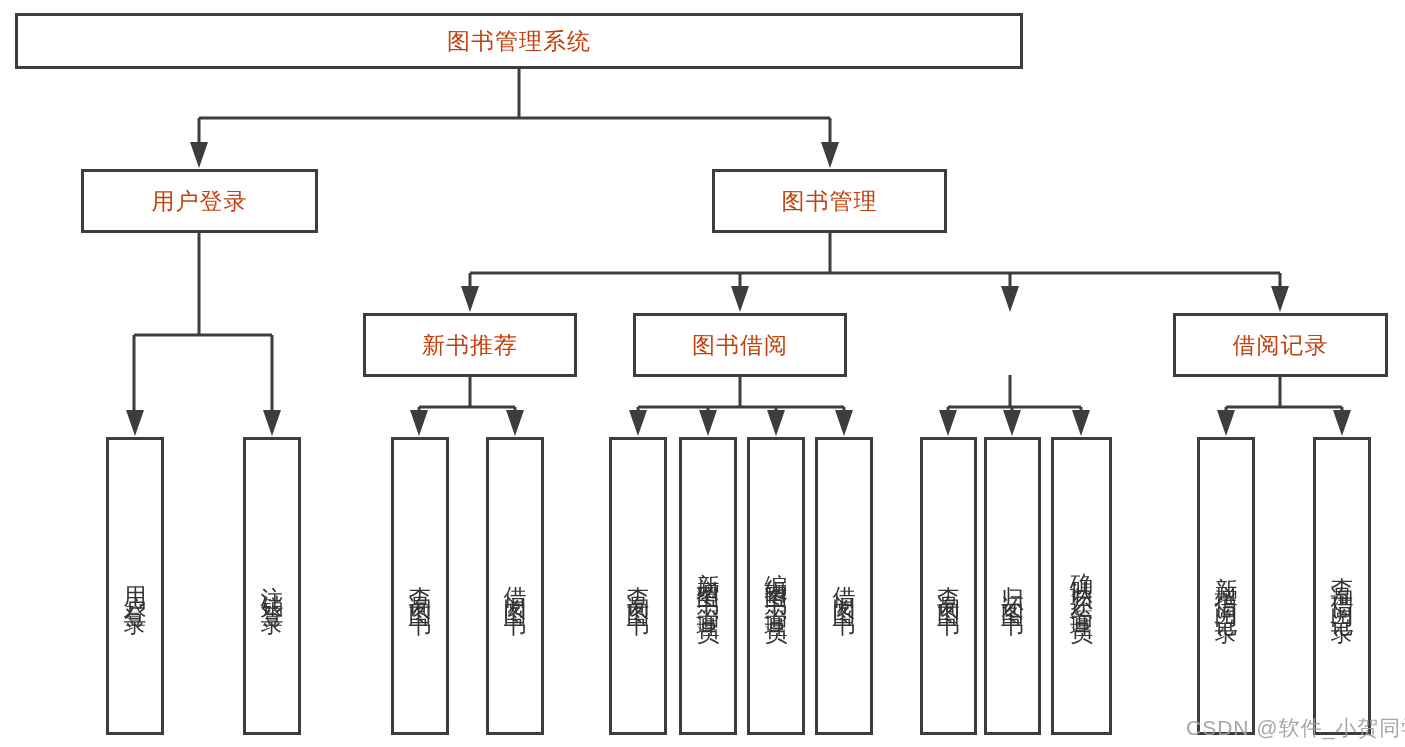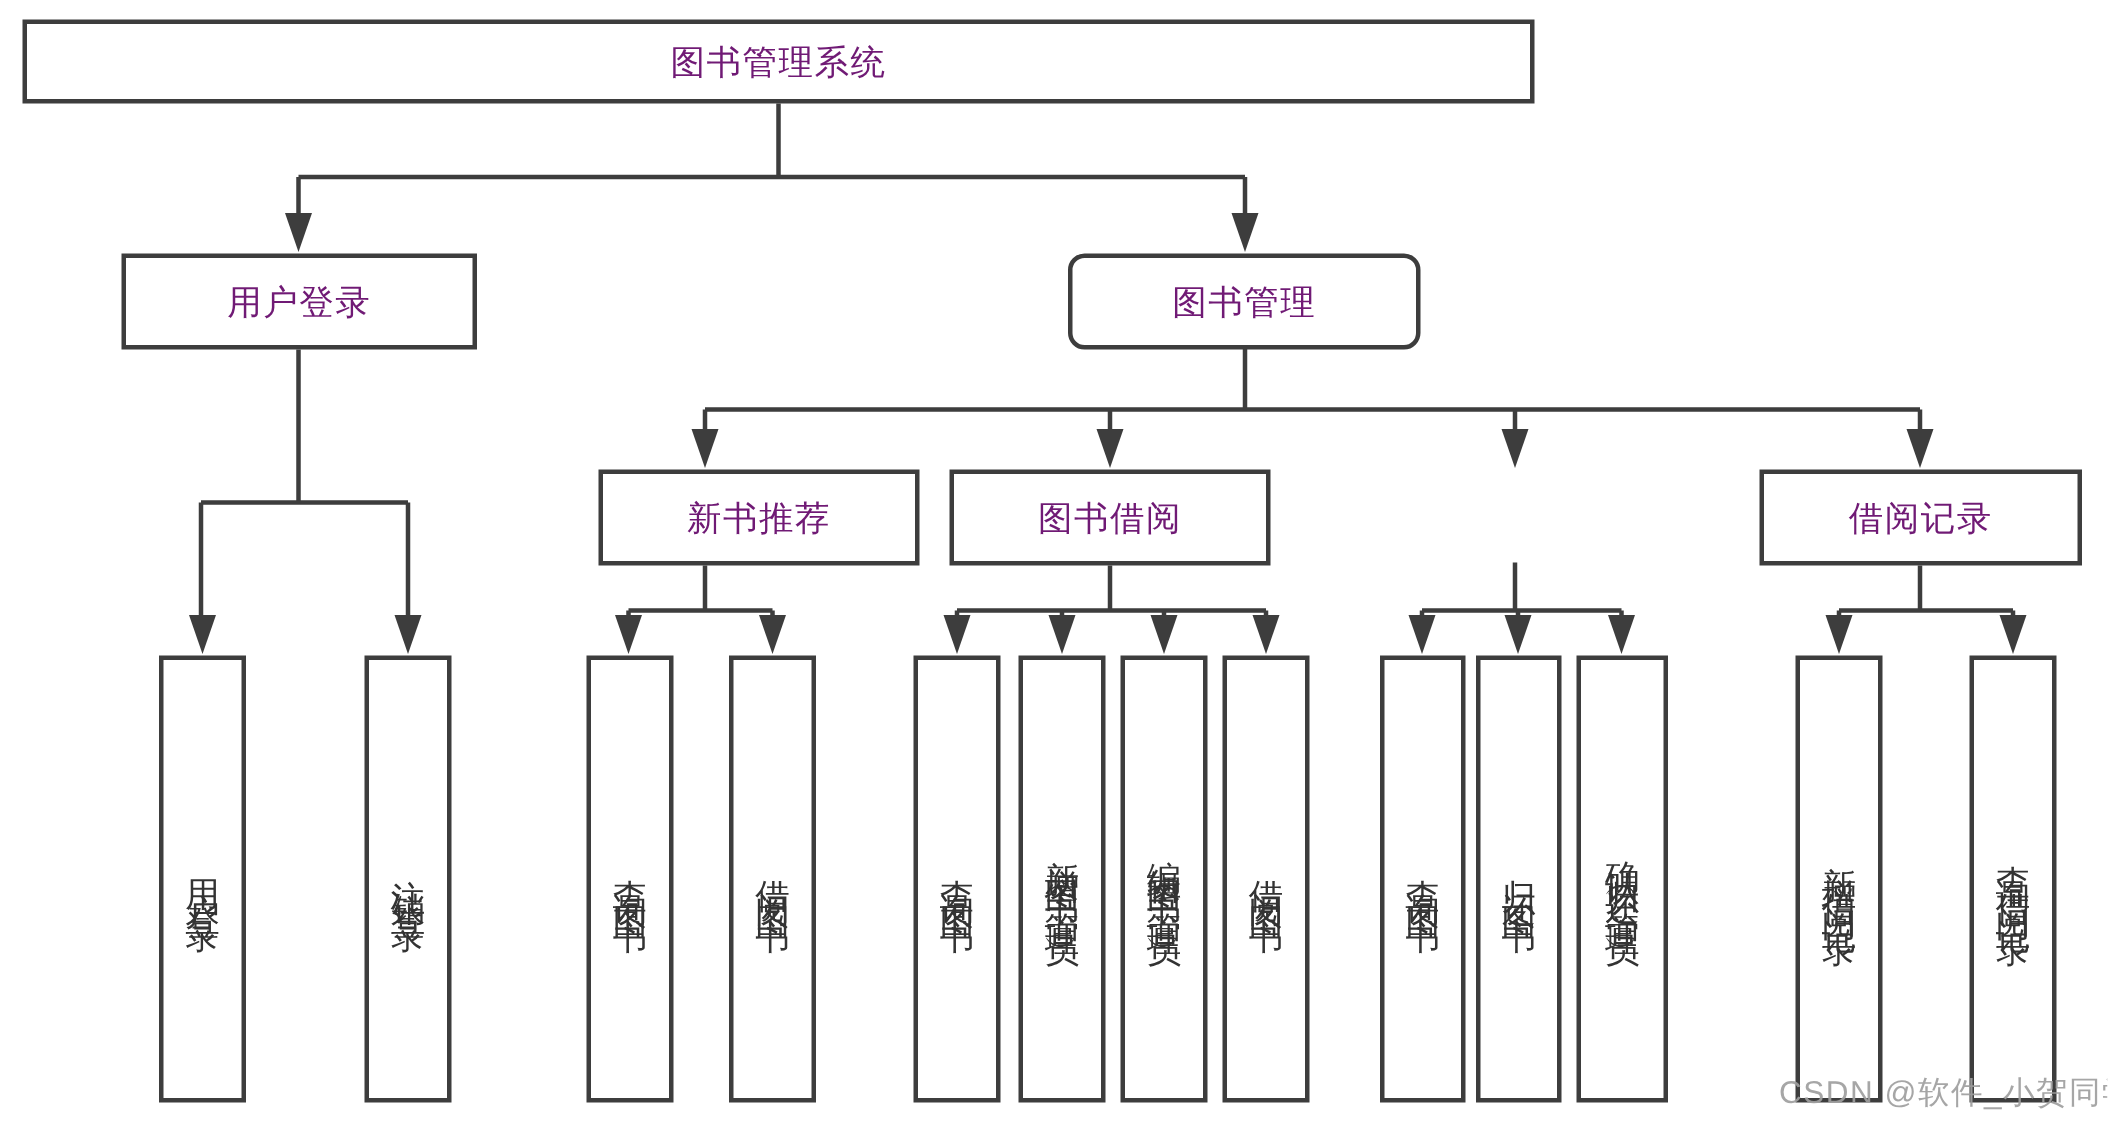--- a/index.html
+++ b/index.html
@@ -29,21 +29,21 @@
     box-sizing: border-box;
     border: 3px solid #3d3d3d;
     background: #ffffff;
     display: flex;
     align-items: center;
     justify-content: center;
   }
   .node .hlabel {
     font-size: 23px;
     letter-spacing: 1px;
-    color: #701a75;
+    color: #c2410c;
     white-space: nowrap;
   }
   .leaf .vlabel {
     writing-mode: vertical-rl;
     text-orientation: upright;
     font-size: 23px;
     letter-spacing: 9px;
     line-height: 1;
     color: #333333;
   }
@@ -105,25 +105,25 @@
     </g>
   </svg>
 
   <div class="node" style="left:15px; top:13px; width:1008px; height:56px;">
     <span class="hlabel">图书管理系统</span>
   </div>
 
   <div class="node" style="left:81px; top:169px; width:237px; height:64px;">
     <span class="hlabel">用户登录</span>
   </div>
-  <div class="node" style="left:712px; top:169px; width:235px; height:64px;border-radius:11px;">
+  <div class="node" style="left:712px; top:169px; width:235px; height:64px;">
     <span class="hlabel">图书管理</span>
   </div>
 
-  <div class="node" style="left:363px; top:313px; width:214px; height:64px;margin-left:36px;">
+  <div class="node" style="left:363px; top:313px; width:214px; height:64px;">
     <span class="hlabel">新书推荐</span>
   </div>
   <div class="node" style="left:633px; top:313px; width:214px; height:64px;">
     <span class="hlabel">图书借阅</span>
   </div>
   <div class="node" style="left:1173px; top:313px; width:215px; height:64px;">
     <span class="hlabel">借阅记录</span>
   </div>
 
   <div class="node leaf" style="left:106px; top:437px; width:58px; height:298px;">

